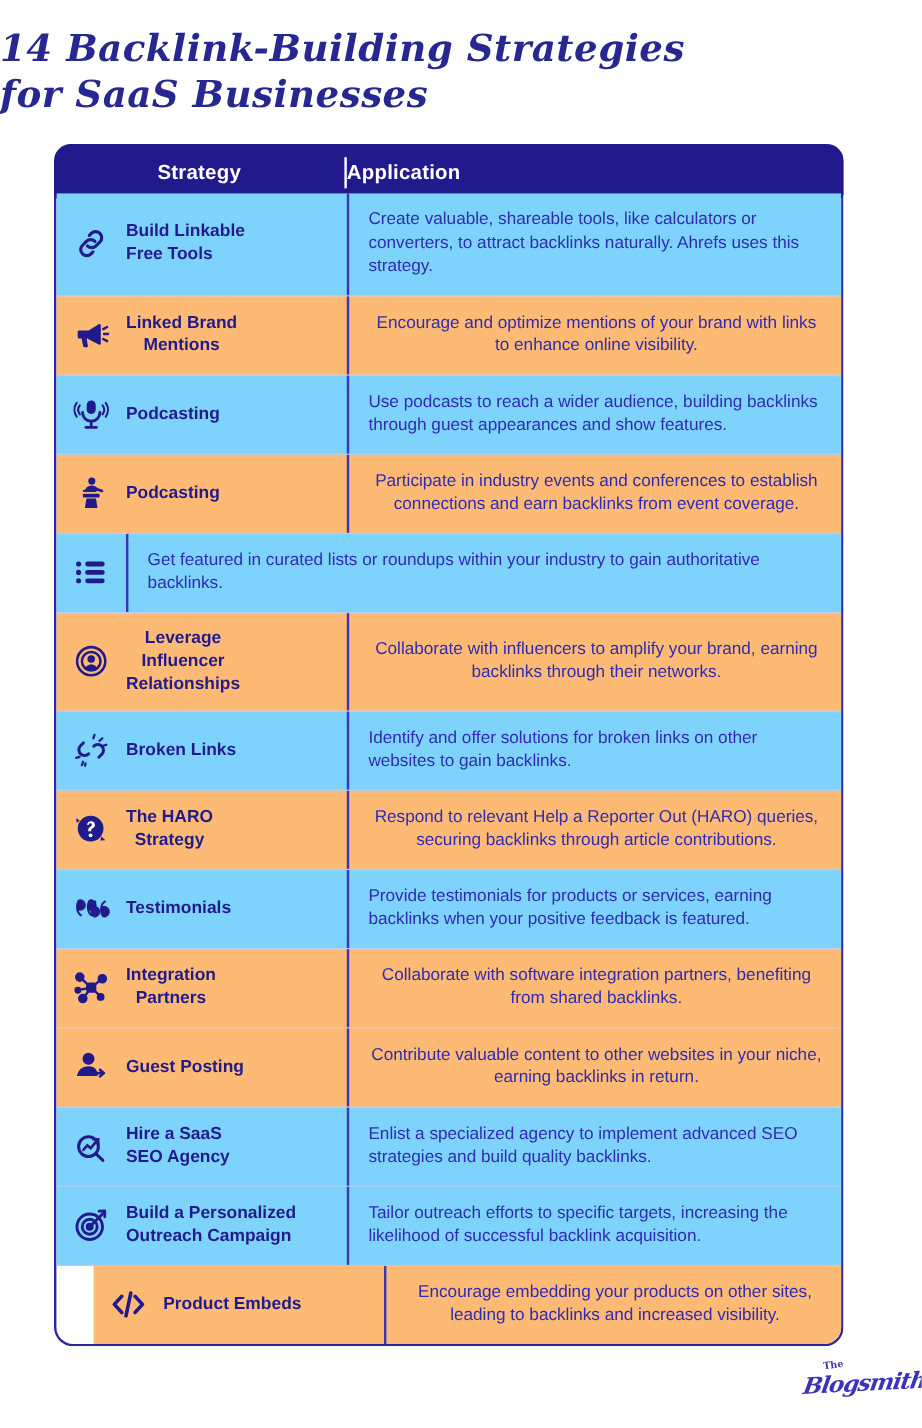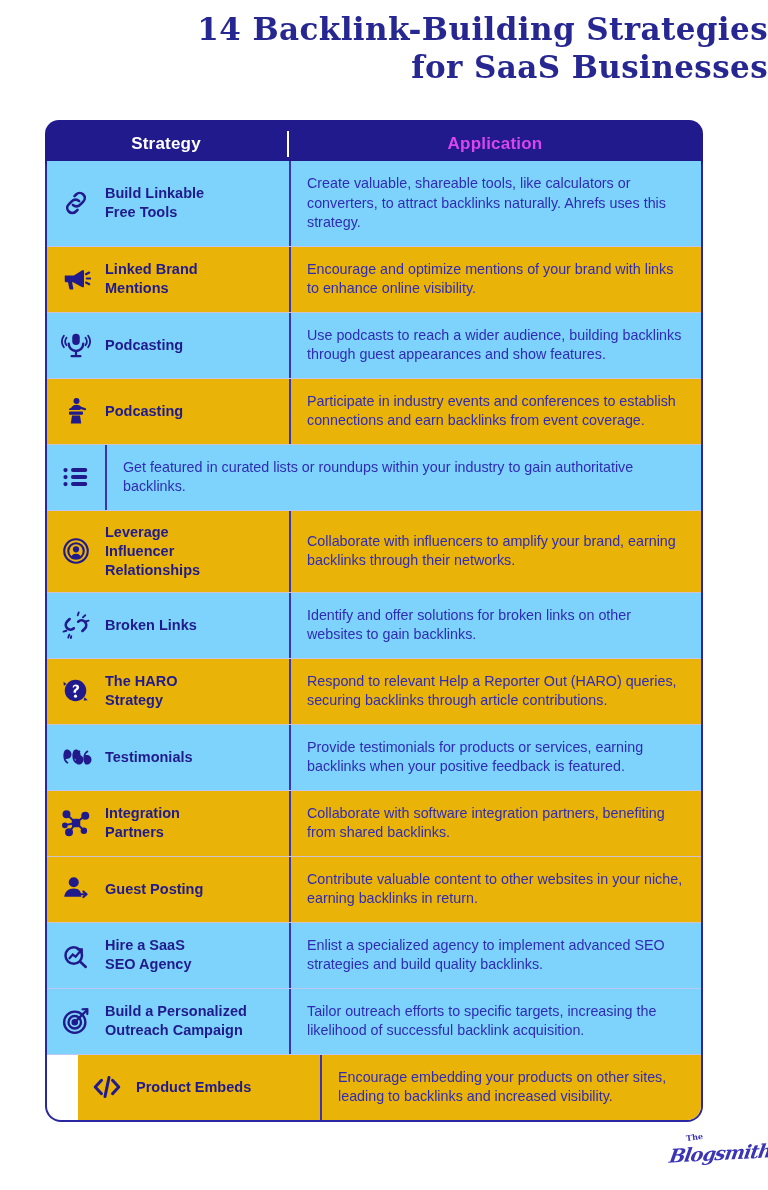--- a/index.html
+++ b/index.html
@@ -8,22 +8,23 @@
     width: 768px;
     height: 1190px;
     background: #ffffff;
     font-family: "Liberation Sans", sans-serif;
     overflow: hidden;
     position: relative;
   }
 
   
   .title-block {
-    padding-top: 10px;
-    text-align: right;
+    padding-top: 22px;
+    text-align: left;
+    font-style: italic;
   }
   .title-line {
     font-family: "DejaVu Serif", "Liberation Serif", serif;
     font-weight: bold;
     font-size: 31px;
     line-height: 38px;
     letter-spacing: 0.4px;
     color: #272792;
   }
 
@@ -52,22 +53,21 @@
     letter-spacing: .2px;
   }
   .th-divider {
     width: 2px;
     height: 26px;
     background: #ffffff;
     margin: 0 0px;
   }
   .th-application {
     flex: 1;
-    text-align: center;
-    color: #d946ef;
+    color: #ffffff;
     font-size: 17px;
     font-weight: bold;
     letter-spacing: .2px;
     padding-right: 2px;
   }
 
   .table-body {
     border: 2px solid #2a27a0;
     border-top: none;
     border-radius: 0 0 16px 16px;
@@ -77,21 +77,21 @@
   }
 
   .row {
     display: flex;
     align-items: stretch;
     position: relative;
     min-height: 62px;
     border-bottom: 1px solid rgba(200,198,240,.85);
   }
   .row:last-child { border-bottom: none; margin-left: 31px; }
-  .row.alt { background: #eab308; }
+  .row.alt { background: #fdba74; text-align: center; }
   .row.plain { background: #7dd3fc; }
 
   .cell-icon {
     width: 58px;
     display: flex;
     align-items: center;
     justify-content: center;
     flex: 0 0 58px;
   }
   .cell-icon svg { display: block; }

